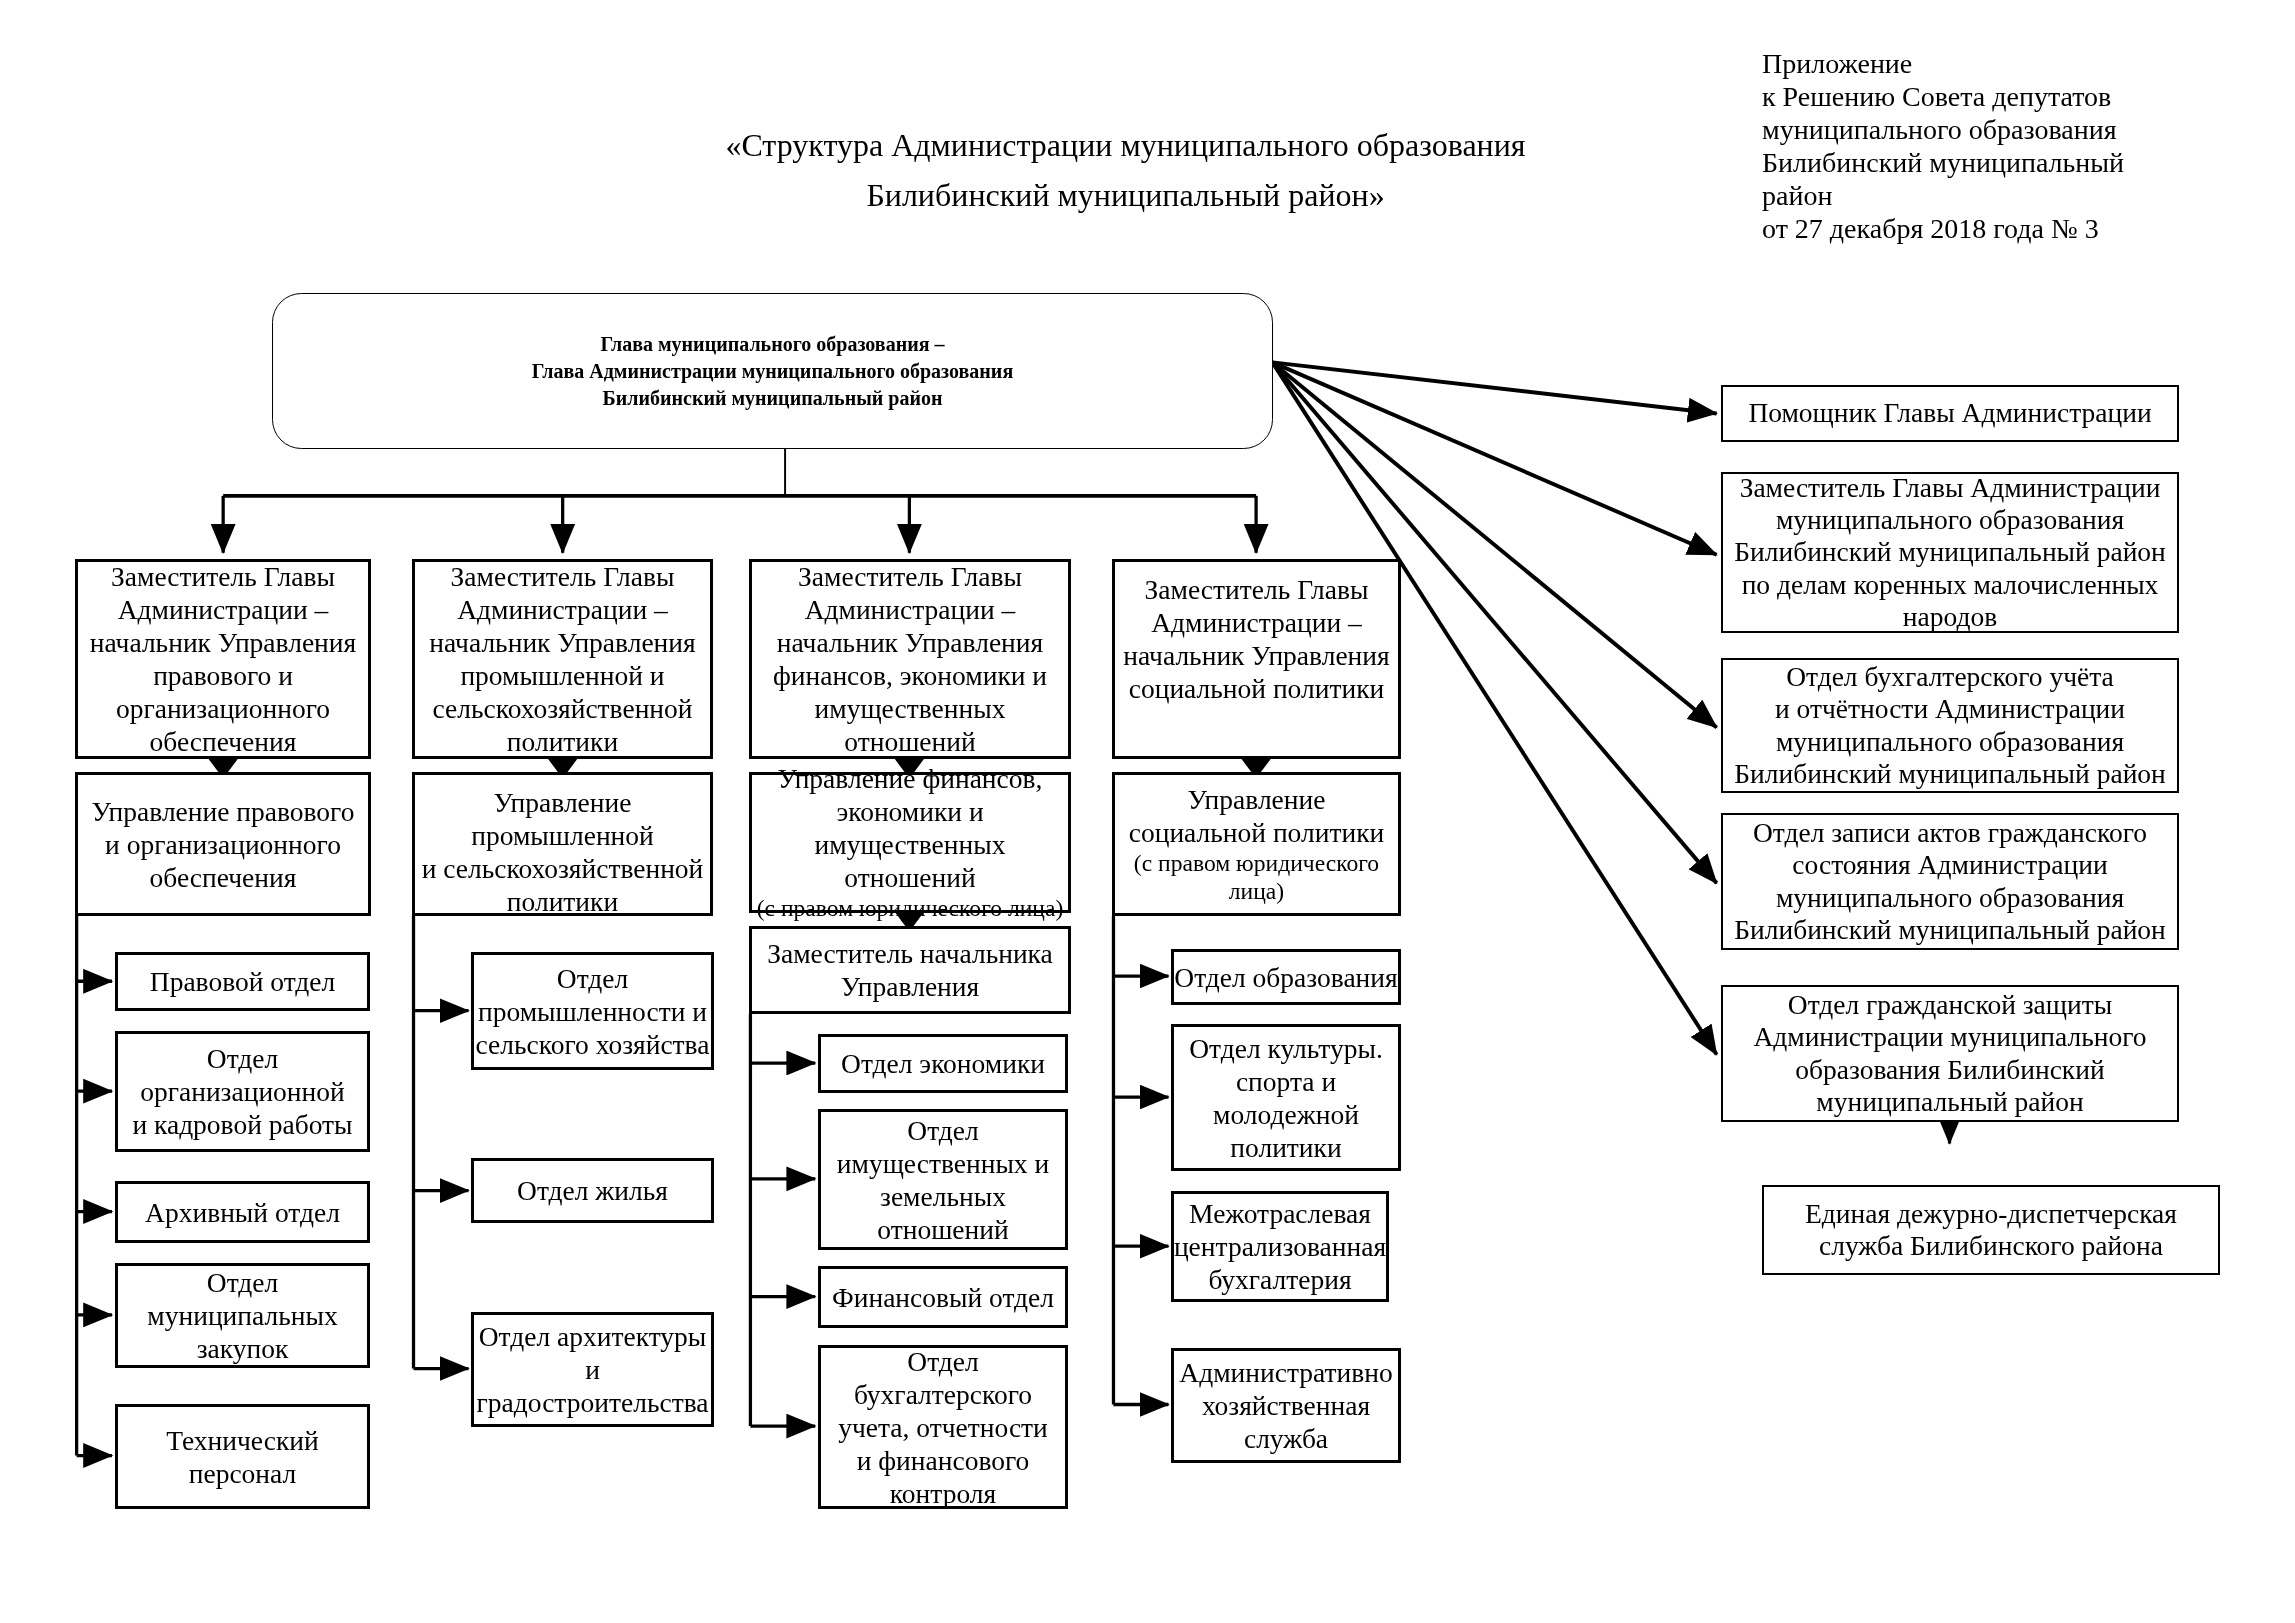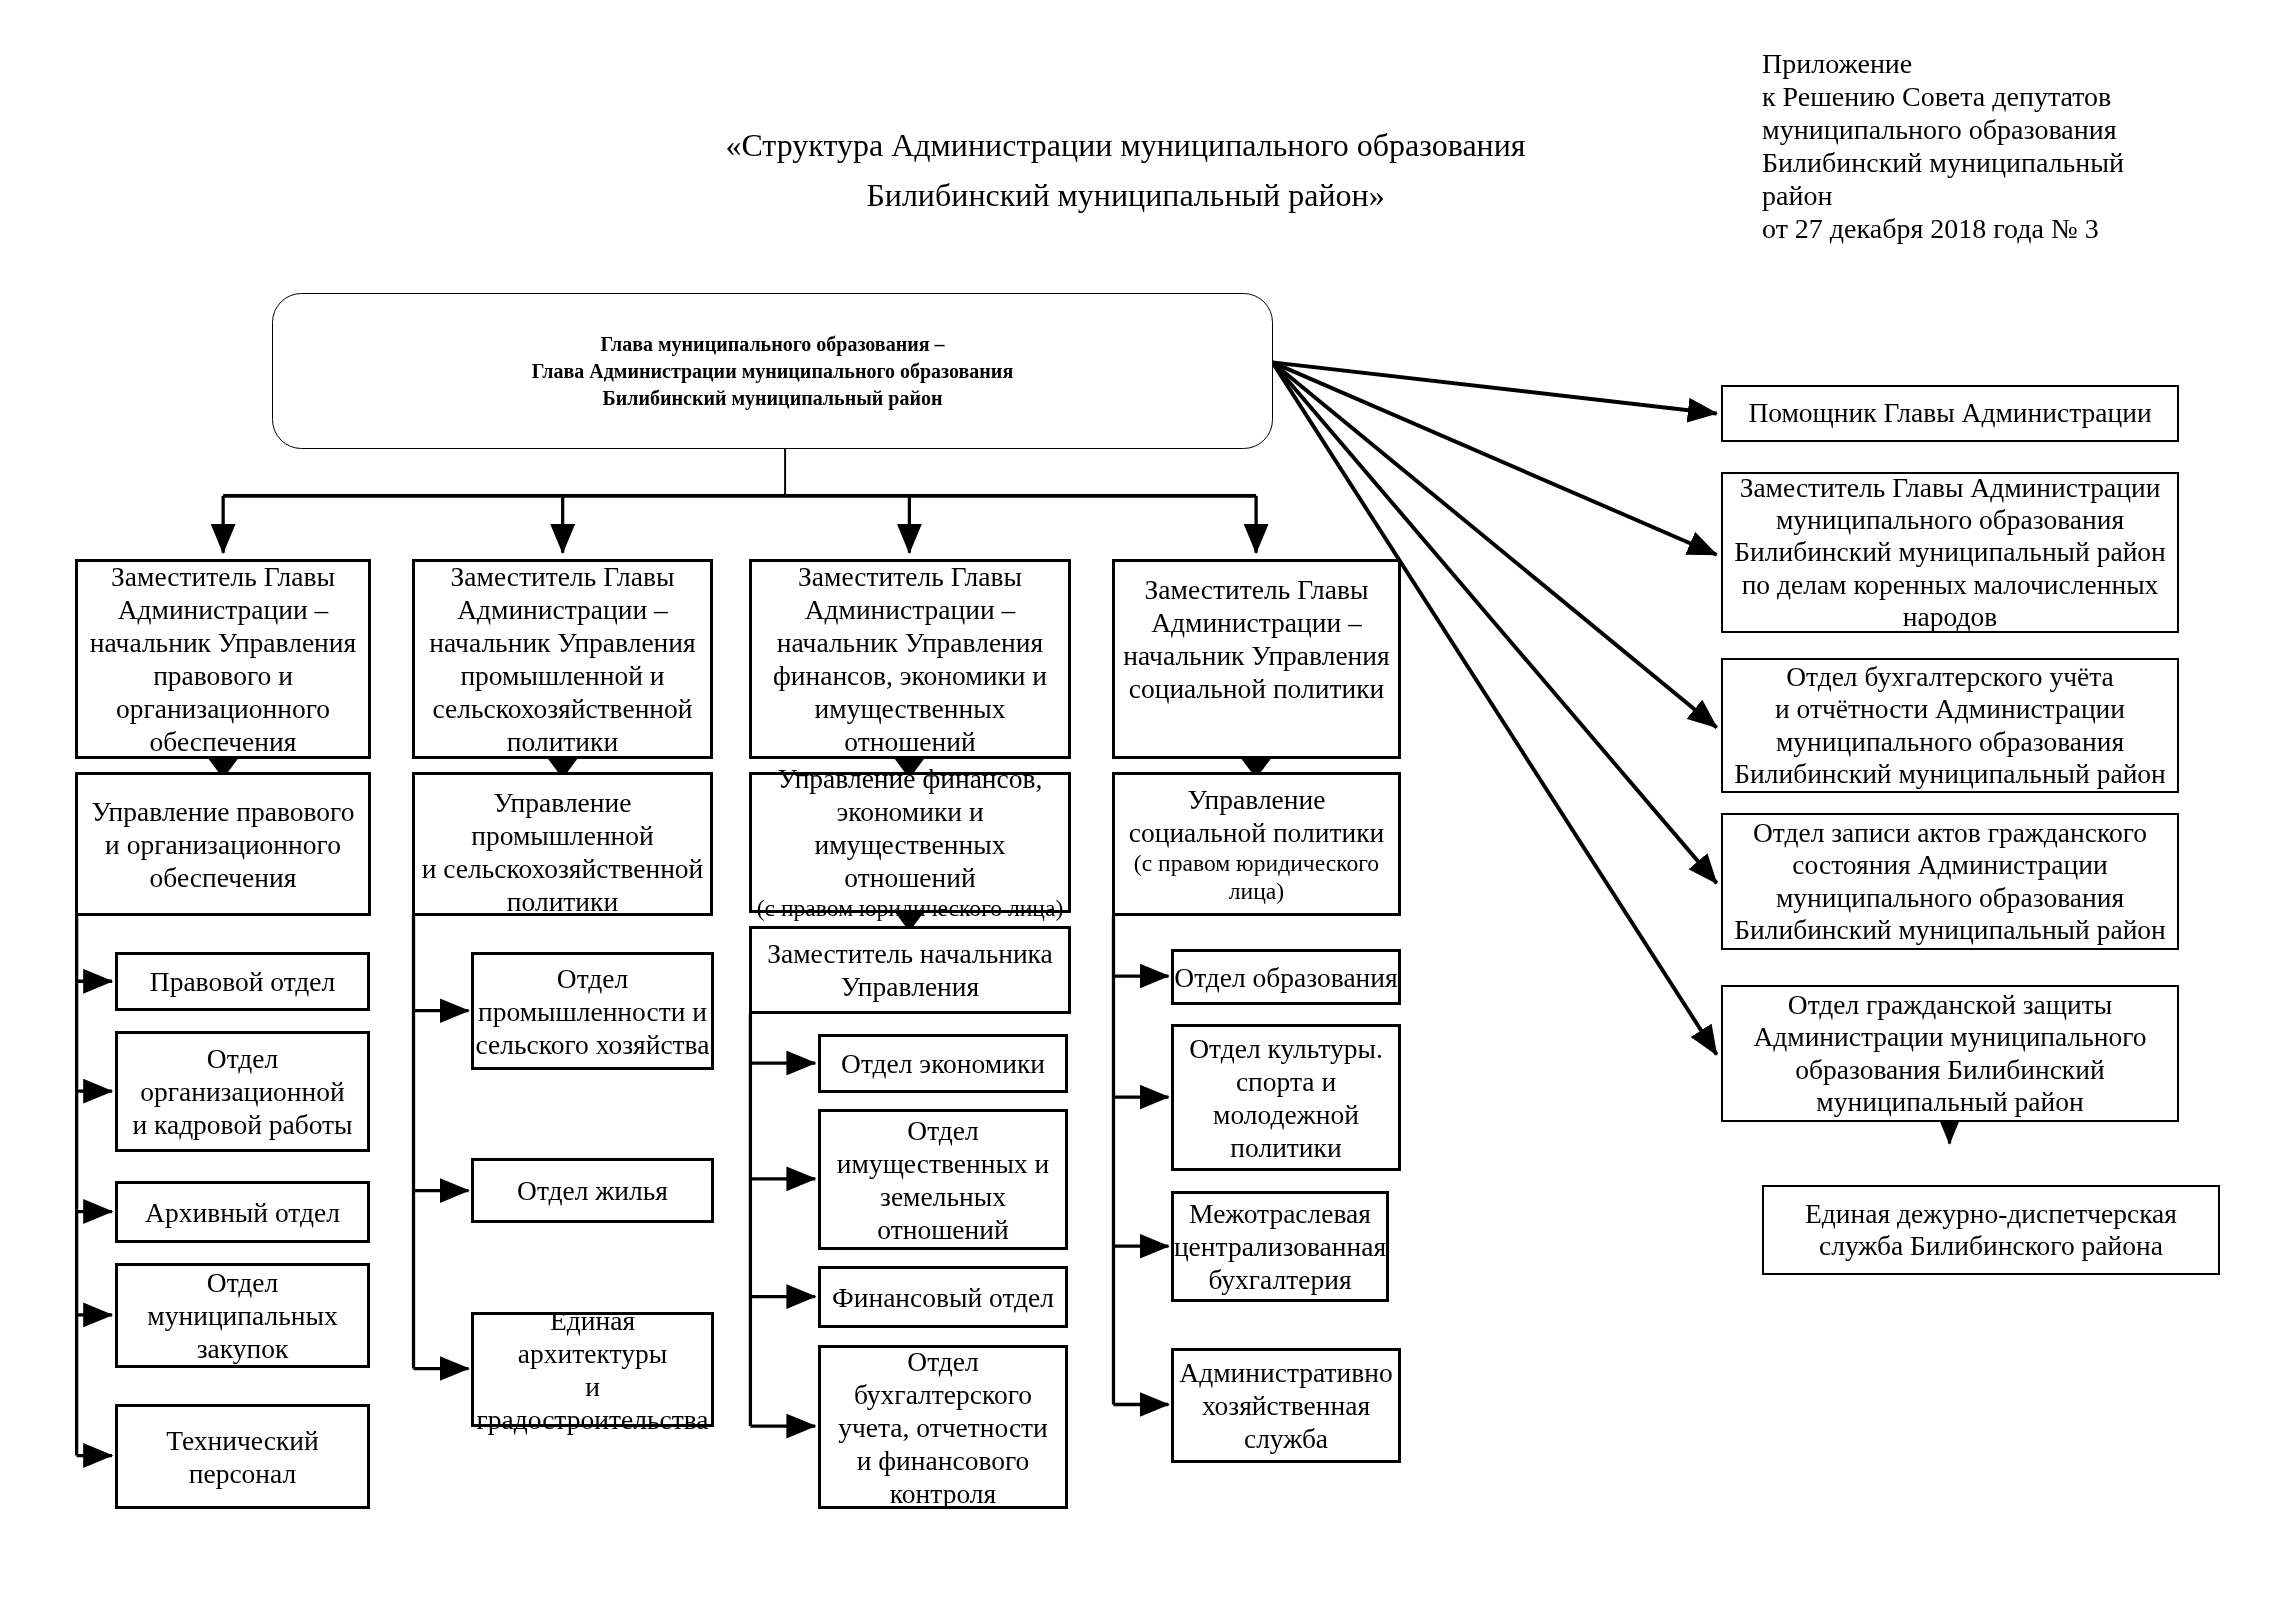--- a/index.html
+++ b/index.html
@@ -143,21 +143,21 @@
   </div>
   <div class="box" style="left:471px;top:952px;width:243px;height:118px;">
     <span class="txt">Отдел
 промышленности и
 сельского хозяйства</span>
   </div>
   <div class="box" style="left:471px;top:1158px;width:243px;height:65px;">
     <span class="txt">Отдел жилья</span>
   </div>
   <div class="box" style="left:471px;top:1312px;width:243px;height:115px;">
-    <span class="txt">Единая архитектуры
+    <span class="txt">Отдел архитектуры
 и
 градостроительства</span>
   </div>
 
   <div class="box" style="left:749px;top:559px;width:322px;height:200px;">
     <span class="txt">Заместитель Главы
 Администрации –
 начальник Управления
 финансов, экономики и
 имущественных

